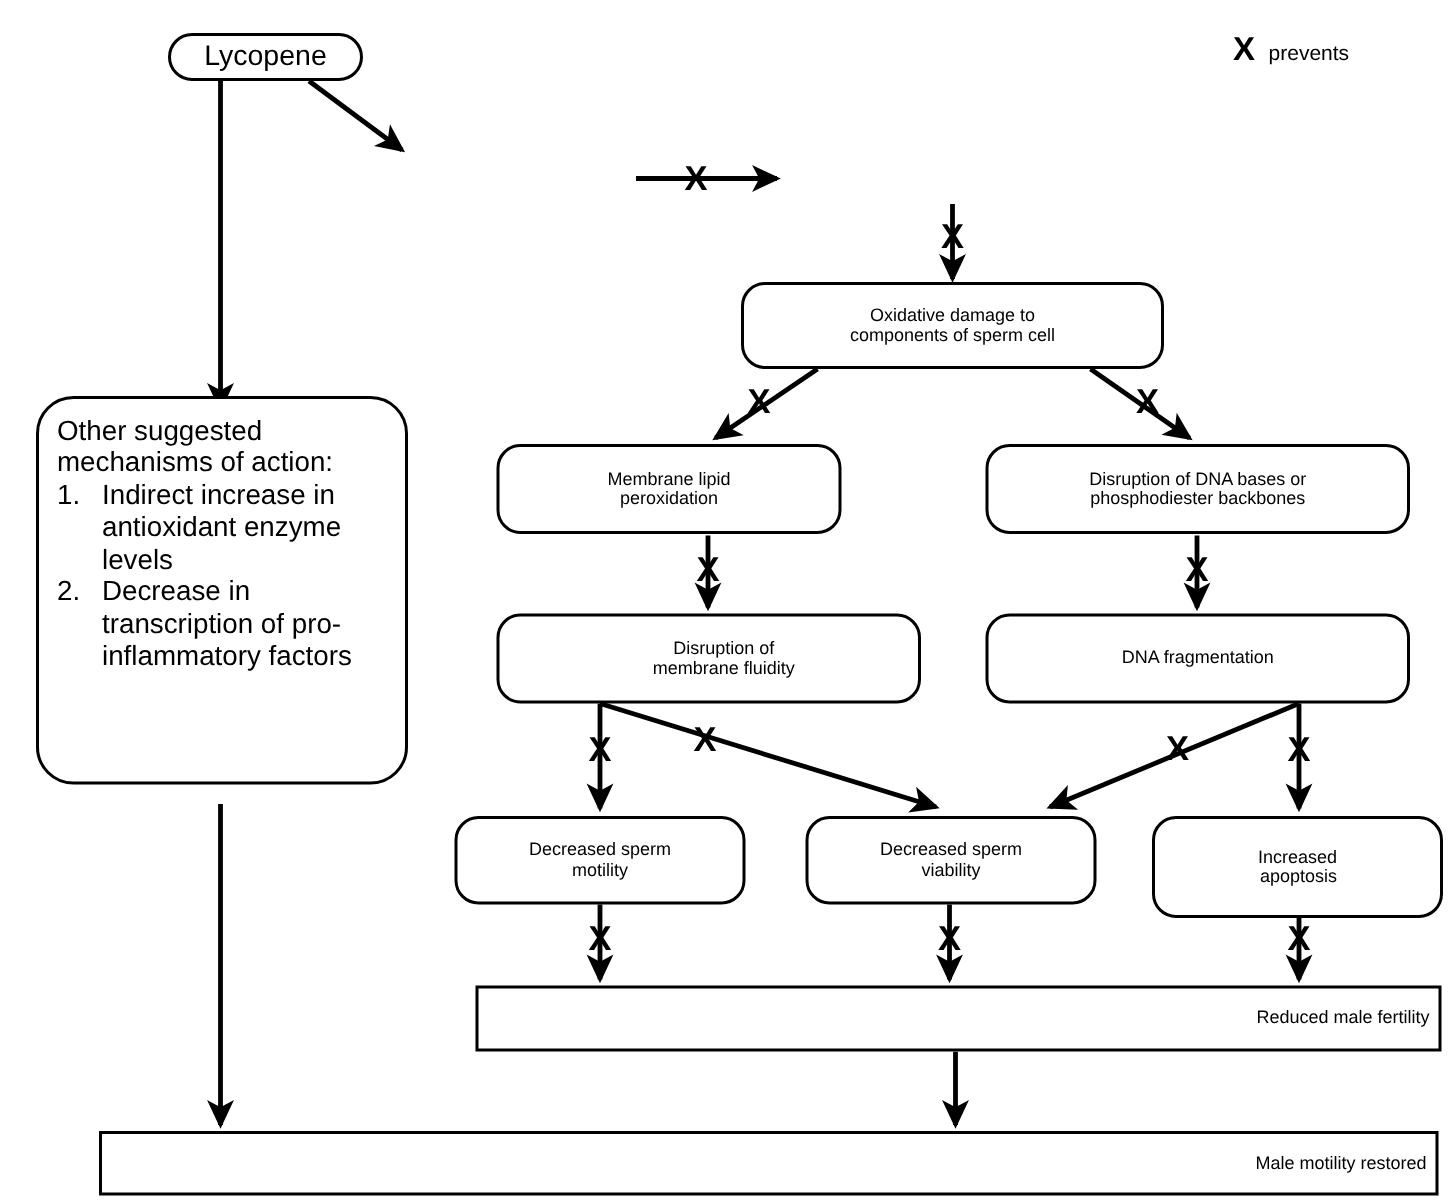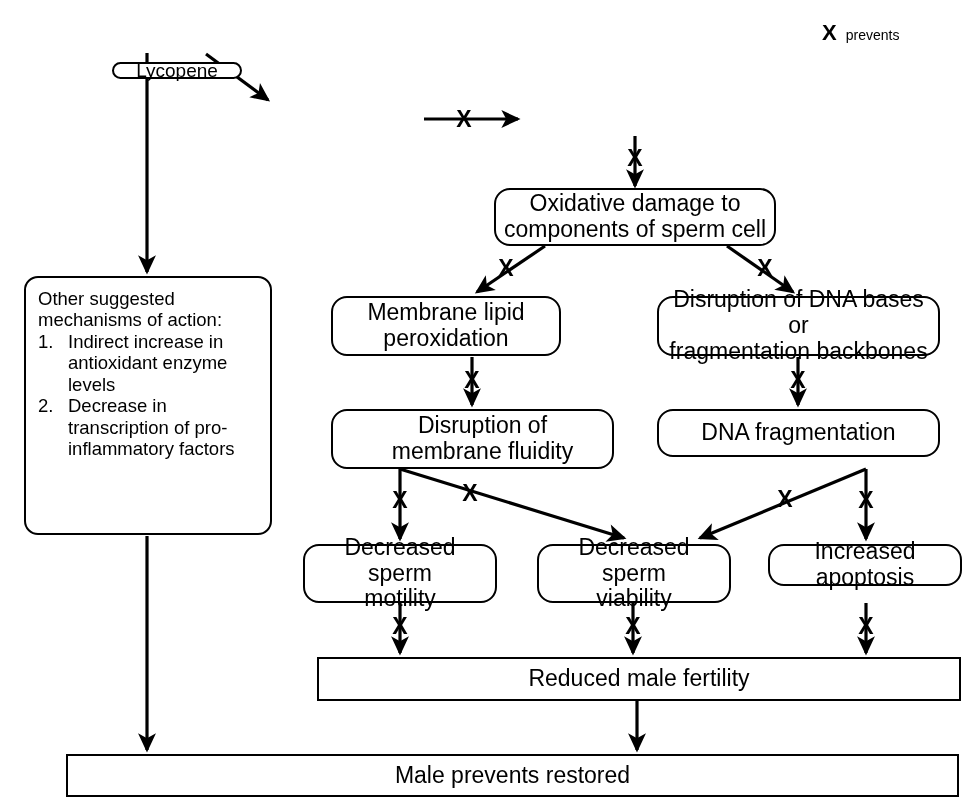--- a/index.html
+++ b/index.html
@@ -34,27 +34,27 @@
     border: 2.5px solid #000000;
     display: flex;
     align-items: center;
     justify-content: center;
     text-align: center;
     line-height: 1.12;
     z-index: 3;
   }
   .node.rounded { border-radius: 16px; }
   .node.pill    { border-radius: 22px; }
-  .node.sharp   { border-radius: 0; }
+  .node.sharp   { border-radius: 0; justify-content: flex-end; }
   .node-label {
     display: block;
     white-space: pre-line;
     padding: 0 6px;
   }
-  .fs18 { font-size: 23px; }
+  .fs18 { font-size: 12px; }
   .fs19 { font-size: 19px; }
 
   
   #node-other-mechanisms {
     justify-content: flex-start;
     align-items: flex-start;
     padding: 10px 10px 10px 12px;
     border-radius: 14px;
   }
   .note-inner { width: 100%; text-align: left; }
@@ -177,74 +177,74 @@
   <span class="xmark" style="left:866px; top:500px;">X</span>
   <span class="xmark" style="left:400px; top:626px;">X</span>
   <span class="xmark" style="left:633px; top:626px;">X</span>
   <span class="xmark" style="left:866px; top:626px;">X</span>
 
   <div id="legend">
     <span class="legend-x">X</span>
     <span class="legend-text">prevents</span>
   </div>
 
-  <div class="node pill" id="node-lycopene" style="left:112px; top:22px; width:130px; height:17px;margin-top:40px;">
+  <div class="node pill" id="node-lycopene" style="left:112px; top:22px; width:130px; height:32px;">
     <span class="node-label fs19">Lycopene</span>
   </div>
 
 
 
   <div class="node rounded" id="node-oxidative" style="left:494px; top:188px; width:282px; height:58px;">
     <span class="node-label fs18">Oxidative damage to
 components of sperm cell</span>
   </div>
 
   <div class="node rounded" id="node-lipid-peroxidation" style="left:331px; top:296px; width:230px; height:60px;">
     <span class="node-label fs18">Membrane lipid
 peroxidation</span>
   </div>
 
   <div class="node rounded" id="node-dna-disruption" style="left:657px; top:296px; width:283px; height:60px;">
     <span class="node-label fs18">Disruption of DNA bases or
-fragmentation backbones</span>
+phosphodiester backbones</span>
   </div>
 
   <div class="node rounded" id="node-membrane-fluidity" style="left:331px; top:409px; width:283px; height:60px;padding-left:20px;">
     <span class="node-label fs18">Disruption of
 membrane fluidity</span>
   </div>
 
-  <div class="node rounded" id="node-dna-fragmentation" style="left:657px; top:409px; width:283px; height:48px;">
+  <div class="node rounded" id="node-dna-fragmentation" style="left:657px; top:409px; width:283px; height:60px;">
     <span class="node-label fs18">DNA fragmentation</span>
   </div>
 
   <div class="node rounded" id="node-sperm-motility" style="left:303px; top:544px; width:194px; height:59px;">
     <span class="node-label fs18">Decreased sperm
 motility</span>
   </div>
 
   <div class="node rounded" id="node-sperm-viability" style="left:537px; top:544px; width:194px; height:59px;">
     <span class="node-label fs18">Decreased sperm
 viability</span>
   </div>
 
-  <div class="node rounded" id="node-apoptosis" style="left:768px; top:544px; width:194px; height:42px;">
+  <div class="node rounded" id="node-apoptosis" style="left:768px; top:544px; width:194px; height:68px;text-align:right;">
     <span class="node-label fs18">Increased
 apoptosis</span>
   </div>
 
   <div class="node sharp" id="node-reduced-fertility" style="left:317px; top:657px; width:644px; height:44px;">
     <span class="node-label fs18">Reduced male fertility</span>
   </div>
 
   <div class="node sharp" id="node-fertility-restored" style="left:66px; top:754px; width:893px; height:43px;">
-    <span class="node-label fs18">Male prevents restored</span>
-  </div>
-
-  <div class="node" id="node-other-mechanisms" style="left:24px; top:276px; width:248px; height:259px;">
+    <span class="node-label fs18">Male motility restored</span>
+  </div>
+
+  <div class="node" id="node-other-mechanisms" style="left:24px; top:264px; width:248px; height:259px;border-radius:25px;">
     <div class="note-inner">
       <div class="note-head">Other suggested
 mechanisms of action:</div>
       <ol class="note-list">
         <li>
           <span class="num">1.</span>
           <span>Indirect increase in antioxidant enzyme levels</span>
         </li>
         <li>
           <span class="num">2.</span>

